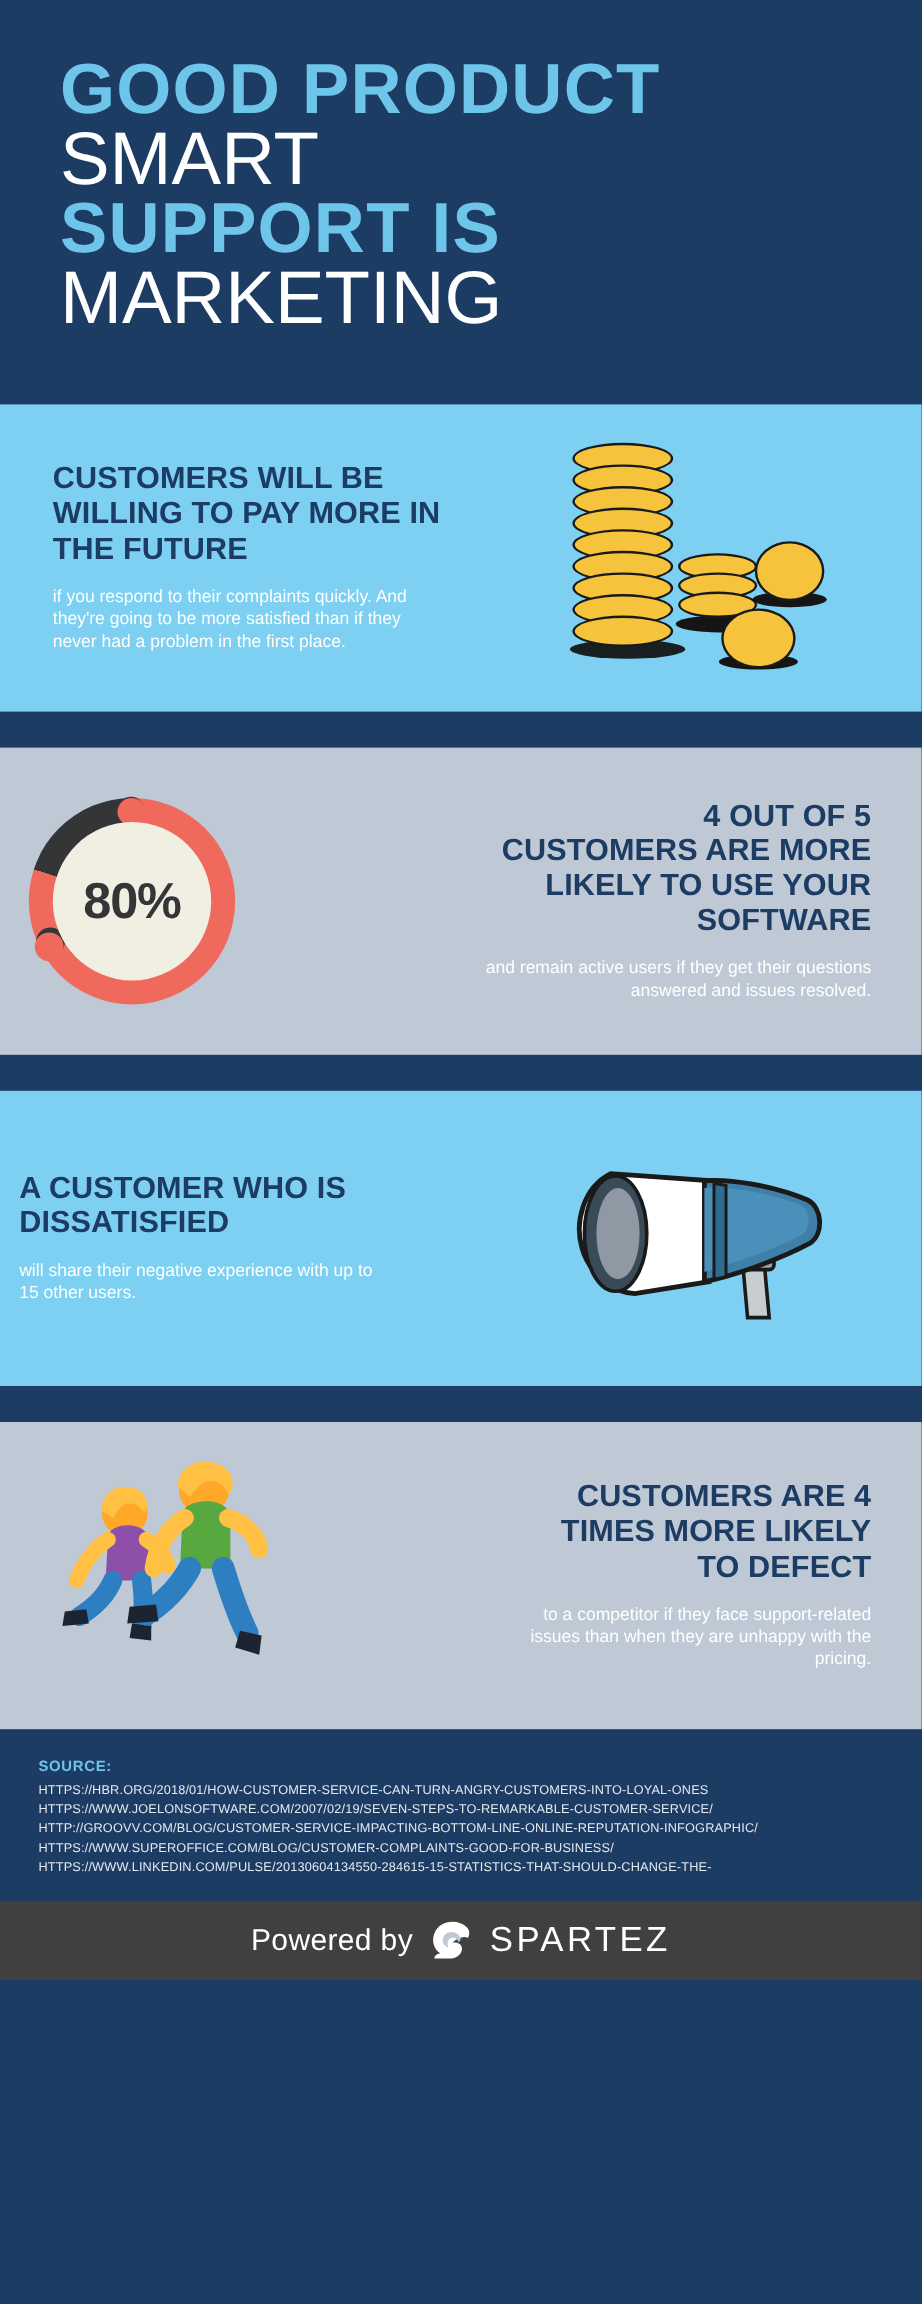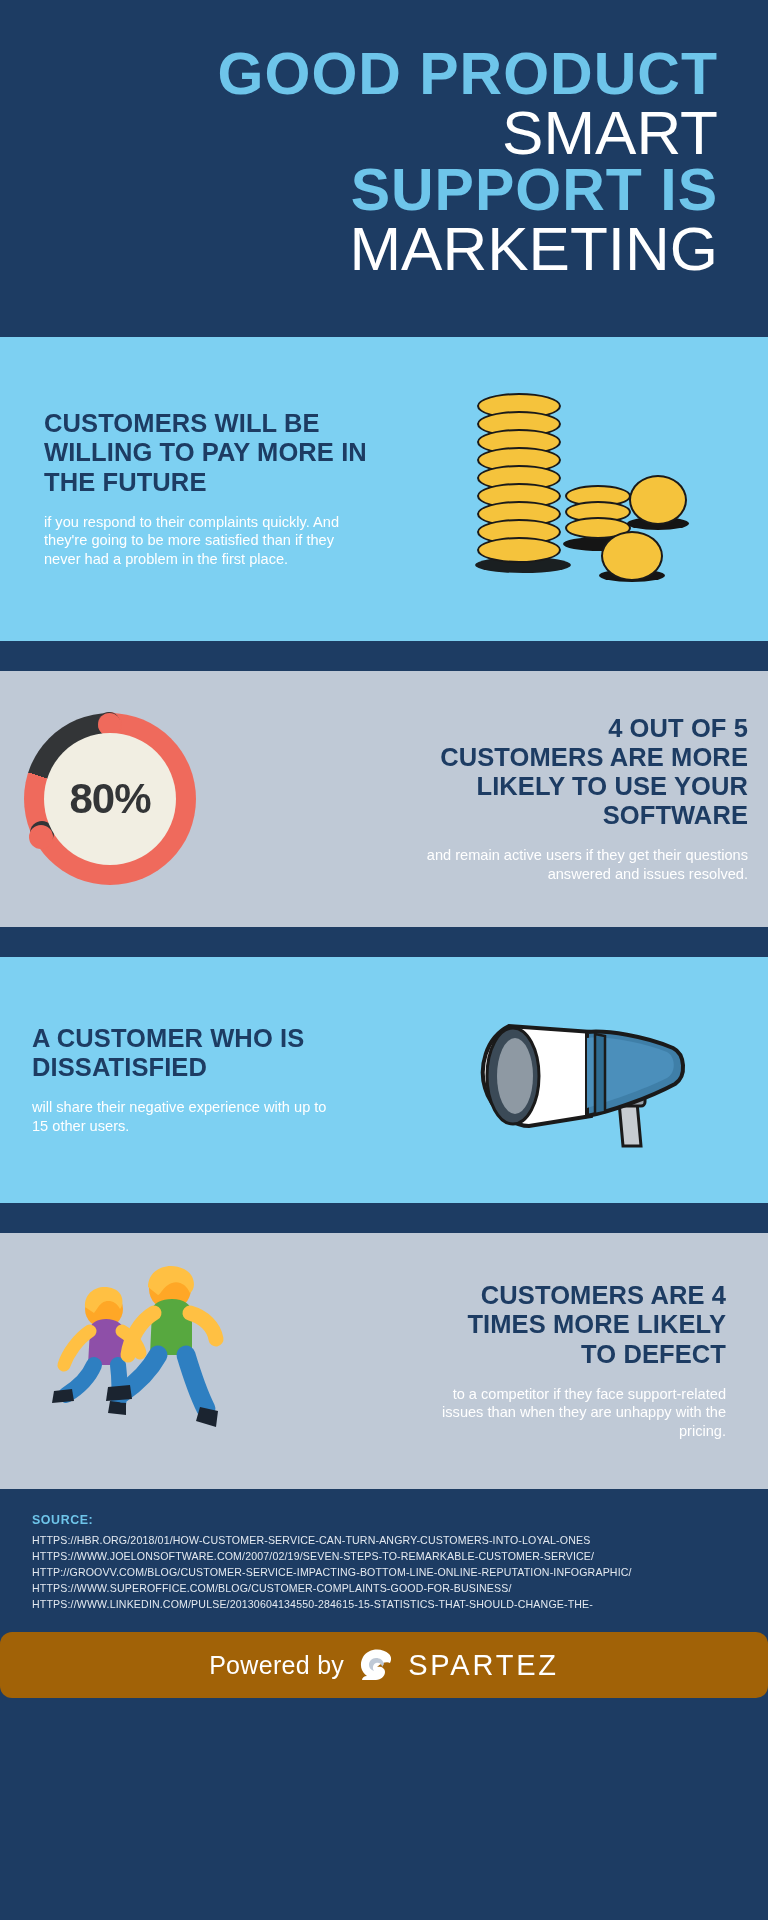--- a/index.html
+++ b/index.html
@@ -6,32 +6,32 @@
   html,body { background:#1d3c63; }
   body {
     width:768px; height:1920px;
     font-family:"Liberation Sans", sans-serif;
     overflow:hidden;
   }
   .page { width:768px; height:1920px; position:relative; background:#1d3c63; }
 
   
   .header { background:#1d3c63; padding:46px 50px 0 50px; height:337px; }
-  .header h1 { line-height:0.96; letter-spacing:-0.5px;text-align:right; }
+  .header h1 { line-height:0.96; letter-spacing:-0.5px; }
   .hl { display:block; font-size:59px; font-weight:bold; }
   .hl.accent { color:#6ec5ea; letter-spacing:1px; }
   .hl.light { color:#ffffff; font-weight:300; font-size:62px; letter-spacing:0px; }
 
   
   .divider { background:#1d3c63; height:30px; width:100%; }
   .sec { width:100%; position:relative; overflow:hidden; }
   .sec-blue { background:#7dd0f2; }
   .sec-gray { background:#bfc9d6; }
 
-  .sec1 { height:304px; }
+  .sec1 { height:256px; }
   .sec2 { height:256px; }
   .sec3 { height:246px; }
   .sec4 { height:256px; }
 
   .row { display:flex; width:100%; height:100%; align-items:center; }
 
   .txtblk { padding:0 12px; }
   h2.stitle {
     color:#1d3c63; font-size:25.5px; font-weight:bold;
     line-height:1.14; letter-spacing:0.1px;
@@ -80,22 +80,22 @@
     color:#6ec5ea; font-size:12.4px; font-weight:bold;
     letter-spacing:0.6px; margin-bottom:5px;
   }
   .source .url {
     color:#e3e9f0; font-size:10.6px; letter-spacing:0.15px;
     line-height:1.52; white-space:nowrap;
   }
 
   
   .footer {
-    background:#a16207; height:66px;
-    display:flex; align-items:center; justify-content:center; gap:12px;border-radius:12px;
+    background:#404040; height:66px;
+    display:flex; align-items:center; justify-content:center; gap:12px;
   }
   .footer .pb { color:#ffffff; font-size:25px; font-weight:300; letter-spacing:0.3px; }
   .footer .brand { color:#ffffff; font-size:29px; font-weight:300; letter-spacing:2.8px; }
   .footbar { background:#1d3c63; height:26px; }
 </style>
 </head>
 <body>
 
 <div class="page">
 
@@ -154,32 +154,32 @@
           <div class="cap" style="background:#ef6a5c; left:74px; top:-1px;"></div>
           <div class="cap" style="background:#333537; left:74px; top:-1px; width:22px; height:22px;"></div>
           <div class="cap" style="background:#ef6a5c; left:74px; top:0px; width:23px; height:23px;"></div>
           <div class="cap" style="background:#333537; left:6px; top:108px; width:24px; height:24px;"></div>
           <div class="cap" style="background:#ef6a5c; left:5px; top:112px; width:24px; height:24px;"></div>
           <div class="hole">
             <span class="pct">80%</span>
           </div>
         </div>
       </div>
-      <div class="txtblk align-right" style="flex:1; padding-right:20px; padding-left:20px;">
+      <div class="txtblk align-right" style="flex:1; padding-right:42px; padding-left:20px;">
         <h2 class="stitle" style="margin-left:auto; max-width:310px;">4 OUT OF 5 CUSTOMERS ARE MORE LIKELY TO USE YOUR SOFTWARE</h2>
         <p class="sbody" style="margin-left:auto; max-width:330px;">and remain active users if they get their questions answered and issues resolved.</p>
       </div>
     </div>
   </div>
 
   <div class="divider"></div>
 
   <div class="sec sec-blue sec3">
     <div class="row">
-      <div class="txtblk" style="width:400px; padding-left:32px;">
+      <div class="txtblk" style="width:400px; padding-left:16px;">
         <h2 class="stitle" style="max-width:340px;">A CUSTOMER WHO IS DISSATISFIED</h2>
         <p class="sbody" style="max-width:300px;">will share their negative experience with up to 15 other users.</p>
       </div>
       <div style="flex:1; display:flex; justify-content:center; align-items:center;">
         <svg class="mega" viewBox="0 0 230 180">
 
           <path d="M150 112 L168 112 L172 156 L154 156 Z" fill="#c7ccd1" stroke="#1a1a1a" stroke-width="3"></path>
           <rect x="146" y="100" width="30" height="16" rx="4" fill="#9aa3ab" stroke="#1a1a1a" stroke-width="3"></rect>
 
           <path d="M40 36 C16 48 10 78 16 98 C22 120 44 136 60 136 L122 126 L124 42 Z" fill="#ffffff" stroke="#1a1a1a" stroke-width="4"></path>

